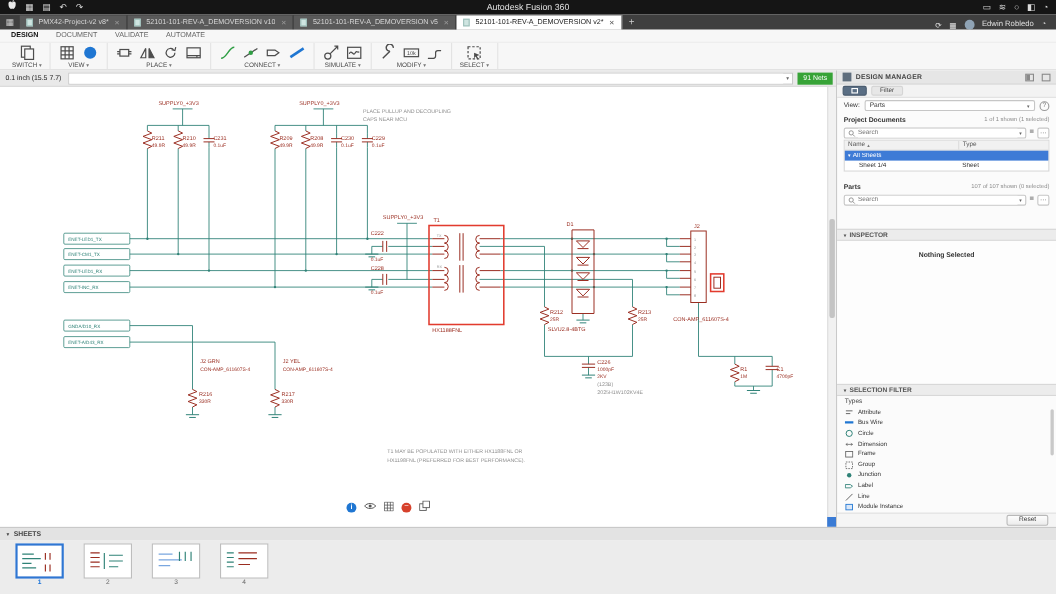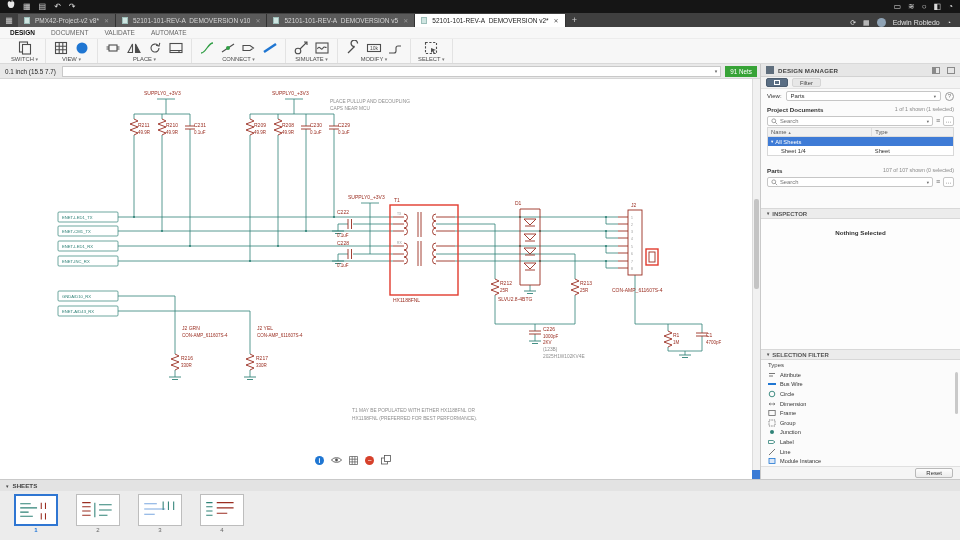--- a/index.html
+++ b/index.html
@@ -122,20 +122,21 @@
 
 <div class="menubar">
   <span class="mb-ico"><svg width="8" height="9" viewBox="0 0 8 9">
         <path d="M4,2.2C4.8,1 6.4,1 7,2C7.6,3 7.4,6.2 6,7.6C5.4,8.2 4.6,8.2 4,7.8C3.4,8.2 2.6,8.2 2,7.6C0.6,6.2 0.4,3 1,2C1.6,1 3.2,1 4,2.2Z" fill="#e8e8e8"></path>
         <path d="M4.2,1.6C4.2,0.8 4.9,0.2 5.6,0.1C5.7,0.9 5,1.6 4.2,1.6Z" fill="#e8e8e8"></path>
       </svg></span>
   <span class="mb-ico">▦</span>
   <span class="mb-ico">▤</span>
   <span class="mb-ico">↶</span>
   <span class="mb-ico">↷</span>
+  <span class="mb-title">Autodesk Fusion 360</span>
   <span class="mb-right">
     <span class="mb-ico">▭</span>
     <span class="mb-ico">≋</span>
     <span class="mb-ico">○</span>
     <span class="mb-ico">◧</span>
     <span class="mb-ico">◔</span>
   </span>
 </div>
 
 <div class="tabbar">

